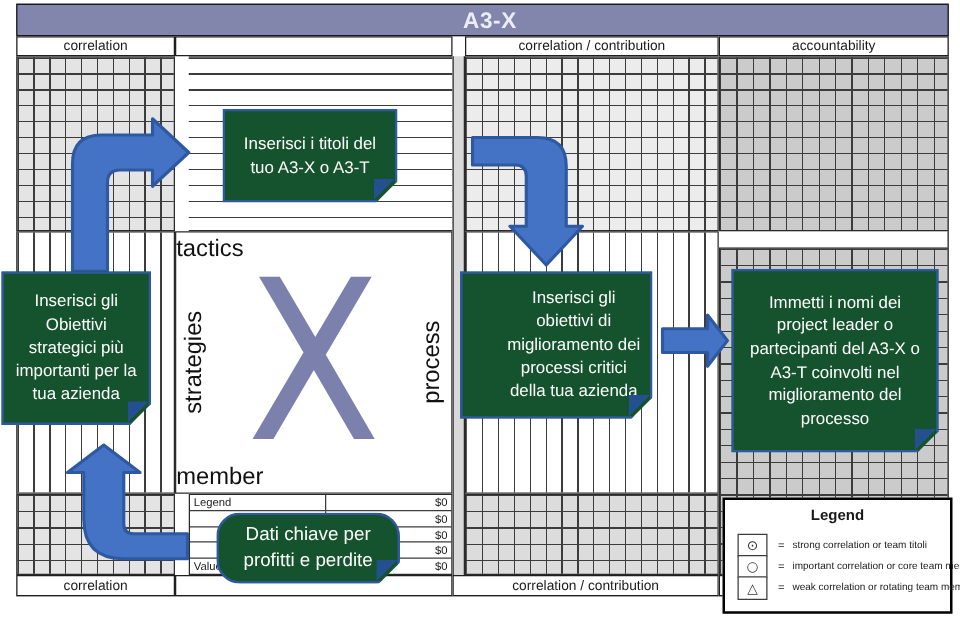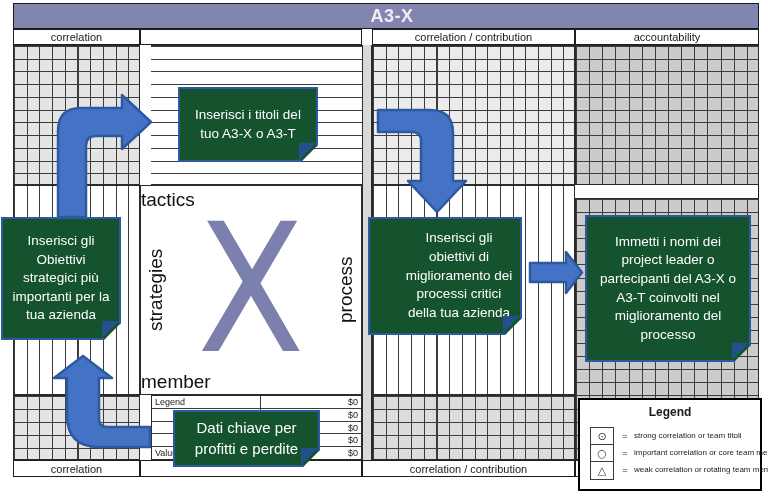--- a/index.html
+++ b/index.html
@@ -83,21 +83,21 @@
   .callout{background:#14532d;border:2px solid #2e59a0;color:#fff;text-align:center;
            display:flex;align-items:center;justify-content:center;z-index:6;
            clip-path:polygon(0 0,100% 0,100% calc(100% - 17px),calc(100% - 17px) 100%,0 100%);}
   .callout .fold{position:absolute;right:0;bottom:0;width:17px;height:17px;background:#24508f;
                  clip-path:polygon(0 0,100% 0,0 100%);}
   .callout .txt{padding:2px 6px;line-height:1.38;}
   #co-titles{left:178px;top:87px;width:140px;height:75px;font-size:13.5px;}
   #co-strategies{left:1px;top:217px;width:120px;height:123px;font-size:13.5px;}
   #co-process{left:368px;top:217px;width:154px;height:118px;font-size:13.5px;padding-left:28px;}
   #co-team{left:585px;top:215px;width:166px;height:147px;font-size:13.5px;}
-  #co-financial{left:173px;top:410px;width:147px;height:57px;font-size:15px;}
+  #co-financial{left:173px;top:410px;width:147px;height:57px;font-size:15px;border-radius:19px;}
 
   #arrows{left:0;top:0;width:768px;height:500px;z-index:4;pointer-events:none;}
 </style>
 </head>
 <body>
 
 <div id="stage">
 
   <div class="abs" id="sheet-border"></div>
 

